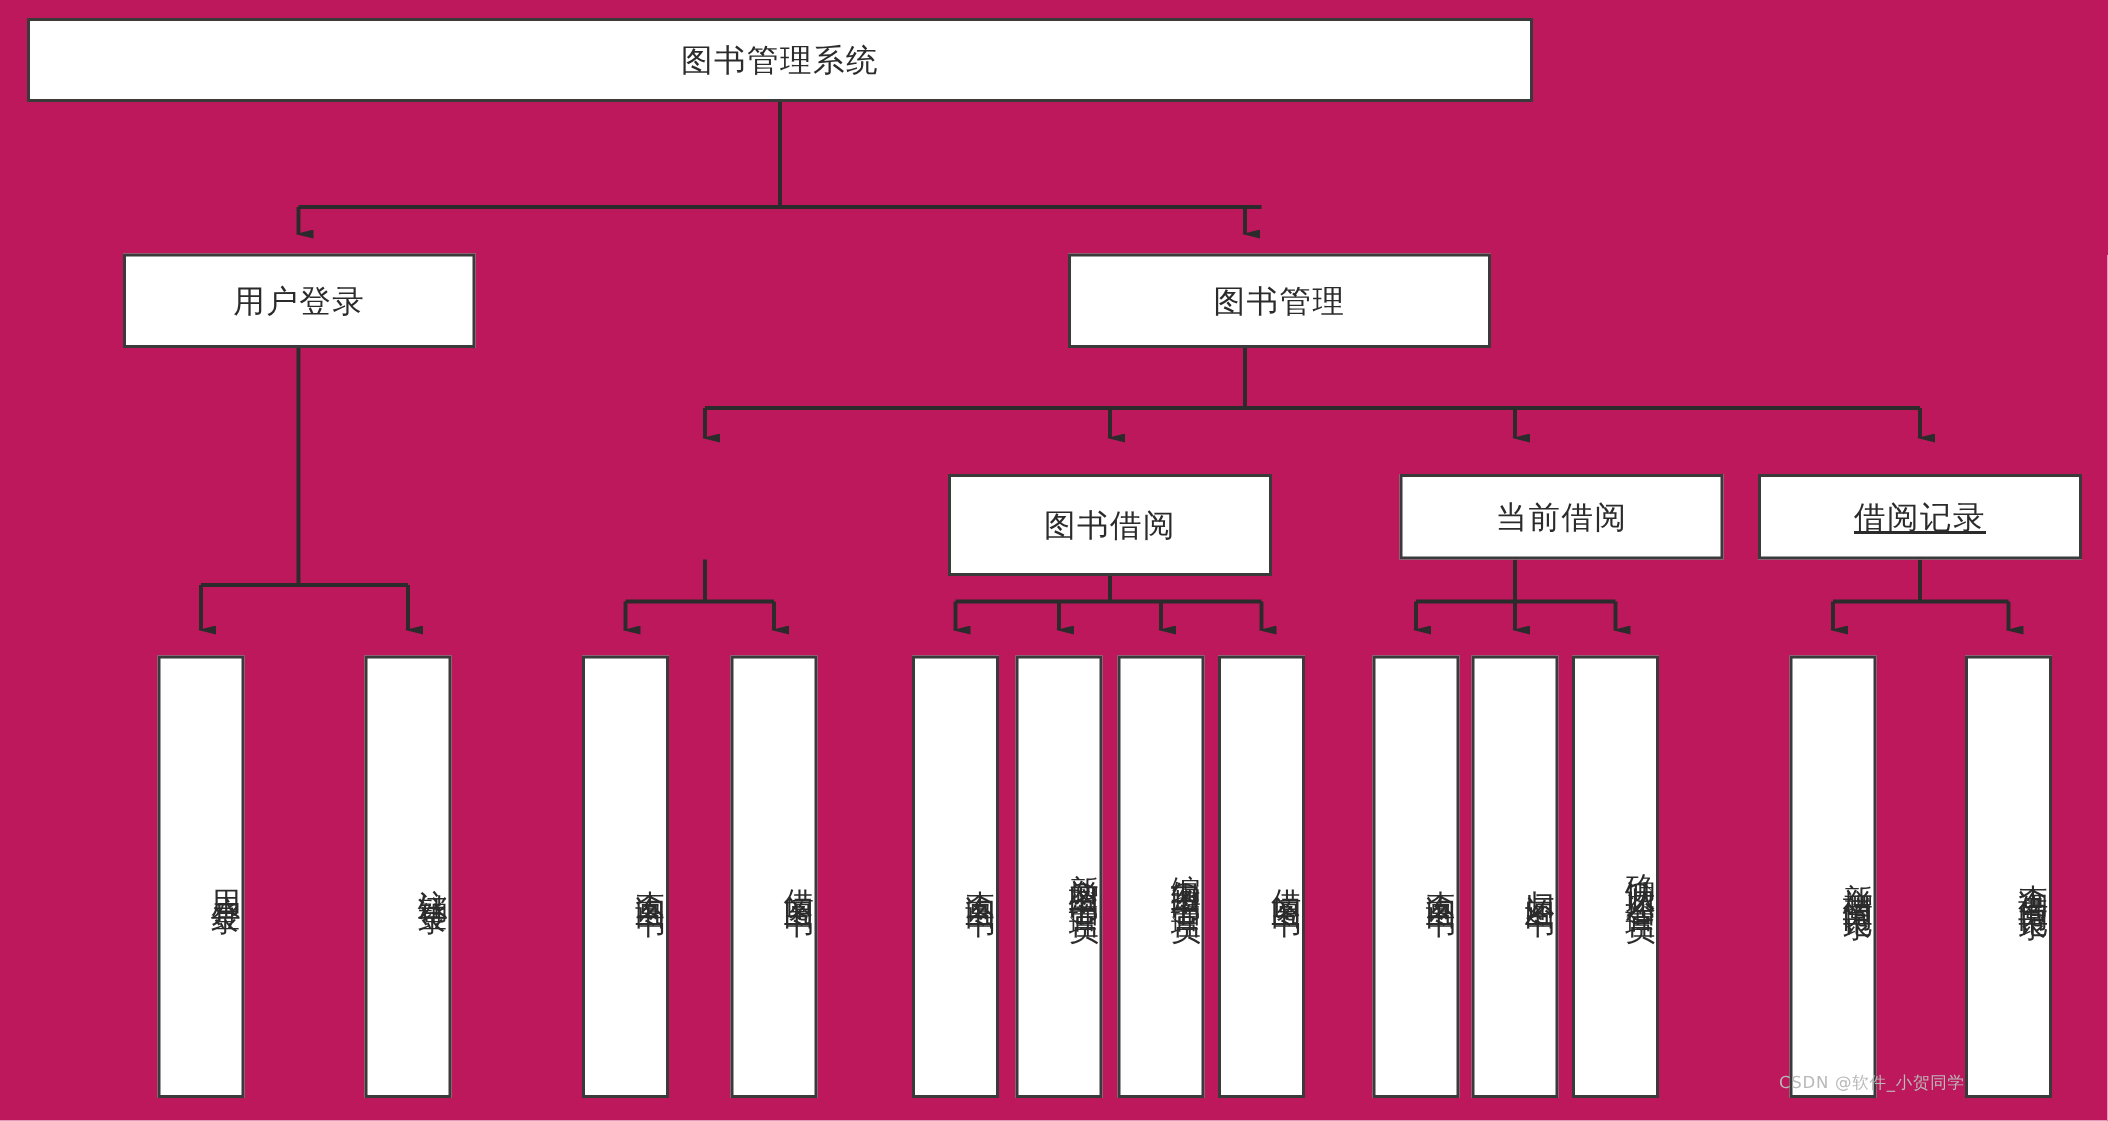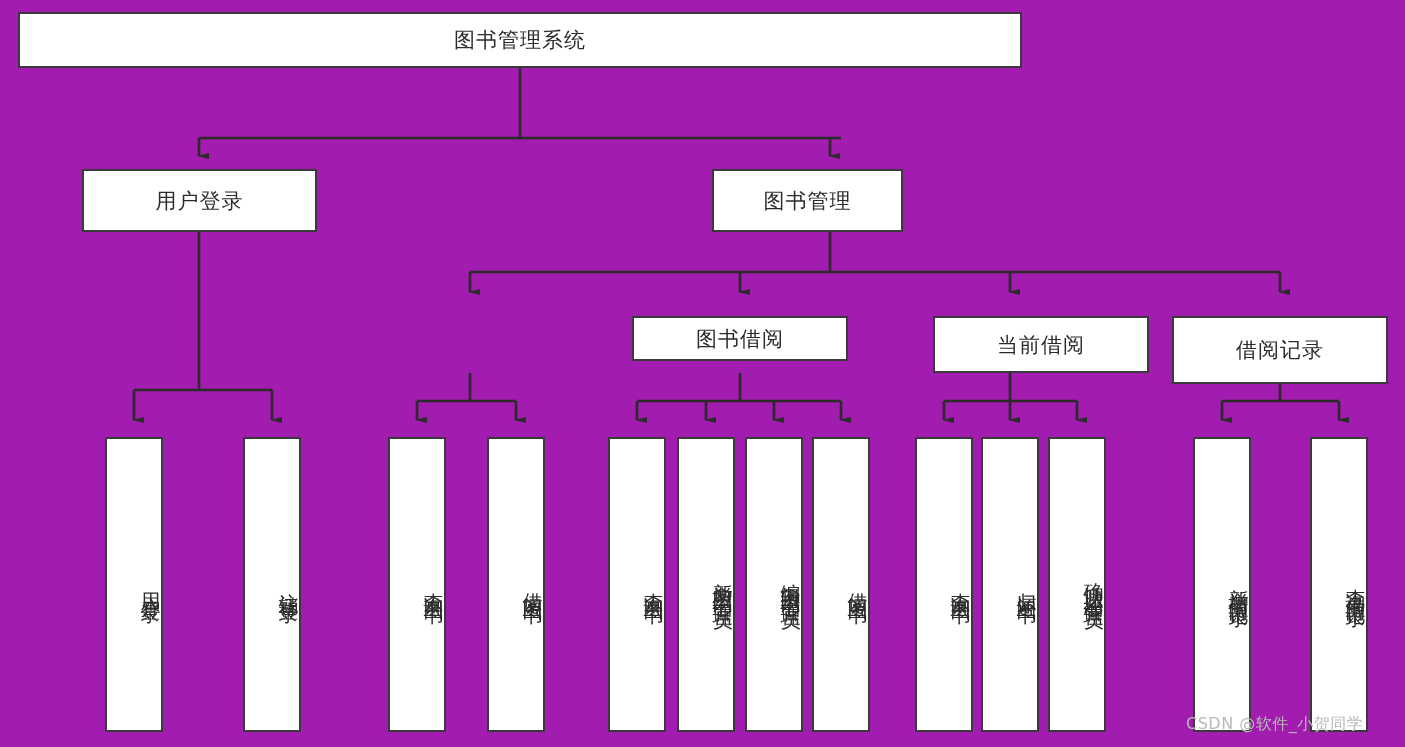--- a/index.html
+++ b/index.html
@@ -7,21 +7,21 @@
     padding: 0;
     background: #ffffff;
   }
   body {
     font-family: "DejaVu Sans", "Liberation Sans", sans-serif;
   }
   #canvas {
     position: relative;
     width: 1405px;
     height: 747px;
-    background: #a21caf;
+    background: #be185d;
     overflow: hidden;
   }
   svg.edges {
     position: absolute;
     left: 0;
     top: 0;
     width: 1405px;
     height: 747px;
     pointer-events: none;
   }
@@ -50,21 +50,21 @@
     justify-content: center;
     line-height: 1;
   }
   .node.vert .vlabel {
     writing-mode: vertical-rl;
     text-orientation: upright;
     white-space: nowrap;
   }
   .watermark {
     position: absolute;
-    font-size: 16px;
+    font-size: 11px;
     color: #b9b9b9;
     letter-spacing: 0.5px;
     white-space: nowrap;
     left: 1186px;
     top: 714px;
   }
 </style>
 </head>
 <body>
 
@@ -120,31 +120,31 @@
     </g>
   </svg>
 
   <div class="node horiz" style="left:18px; top:12px; width:1004px; height:56px;">
     <span>图书管理系统</span>
   </div>
 
   <div class="node horiz" style="left:82px; top:169px; width:235px; height:63px;">
     <span>用户登录</span>
   </div>
-  <div class="node horiz" style="left:712px; top:169px; width:191px; height:63px;">
+  <div class="node horiz" style="left:712px; top:169px; width:282px; height:63px;">
     <span>图书管理</span>
   </div>
 
-  <div class="node horiz" style="left:632px; top:316px; width:216px; height:45px;">
+  <div class="node horiz" style="left:632px; top:316px; width:216px; height:68px;">
     <span>图书借阅</span>
   </div>
   <div class="node horiz" style="left:902px; top:316px; width:216px; height:57px;margin-left:31px;">
     <span>当前借阅</span>
   </div>
-  <div class="node horiz" style="left:1172px; top:316px; width:216px; height:68px;">
+  <div class="node horiz" style="left:1172px; top:316px; width:216px; height:57px;text-decoration:underline;">
     <span>借阅记录</span>
   </div>
 
   <div class="node vert" style="left:105px; top:437px; width:58px; height:295px;">
     <span class="vlabel">用户登录</span>
   </div>
   <div class="node vert" style="left:243px; top:437px; width:58px; height:295px;">
     <span class="vlabel">注销登录</span>
   </div>
 

